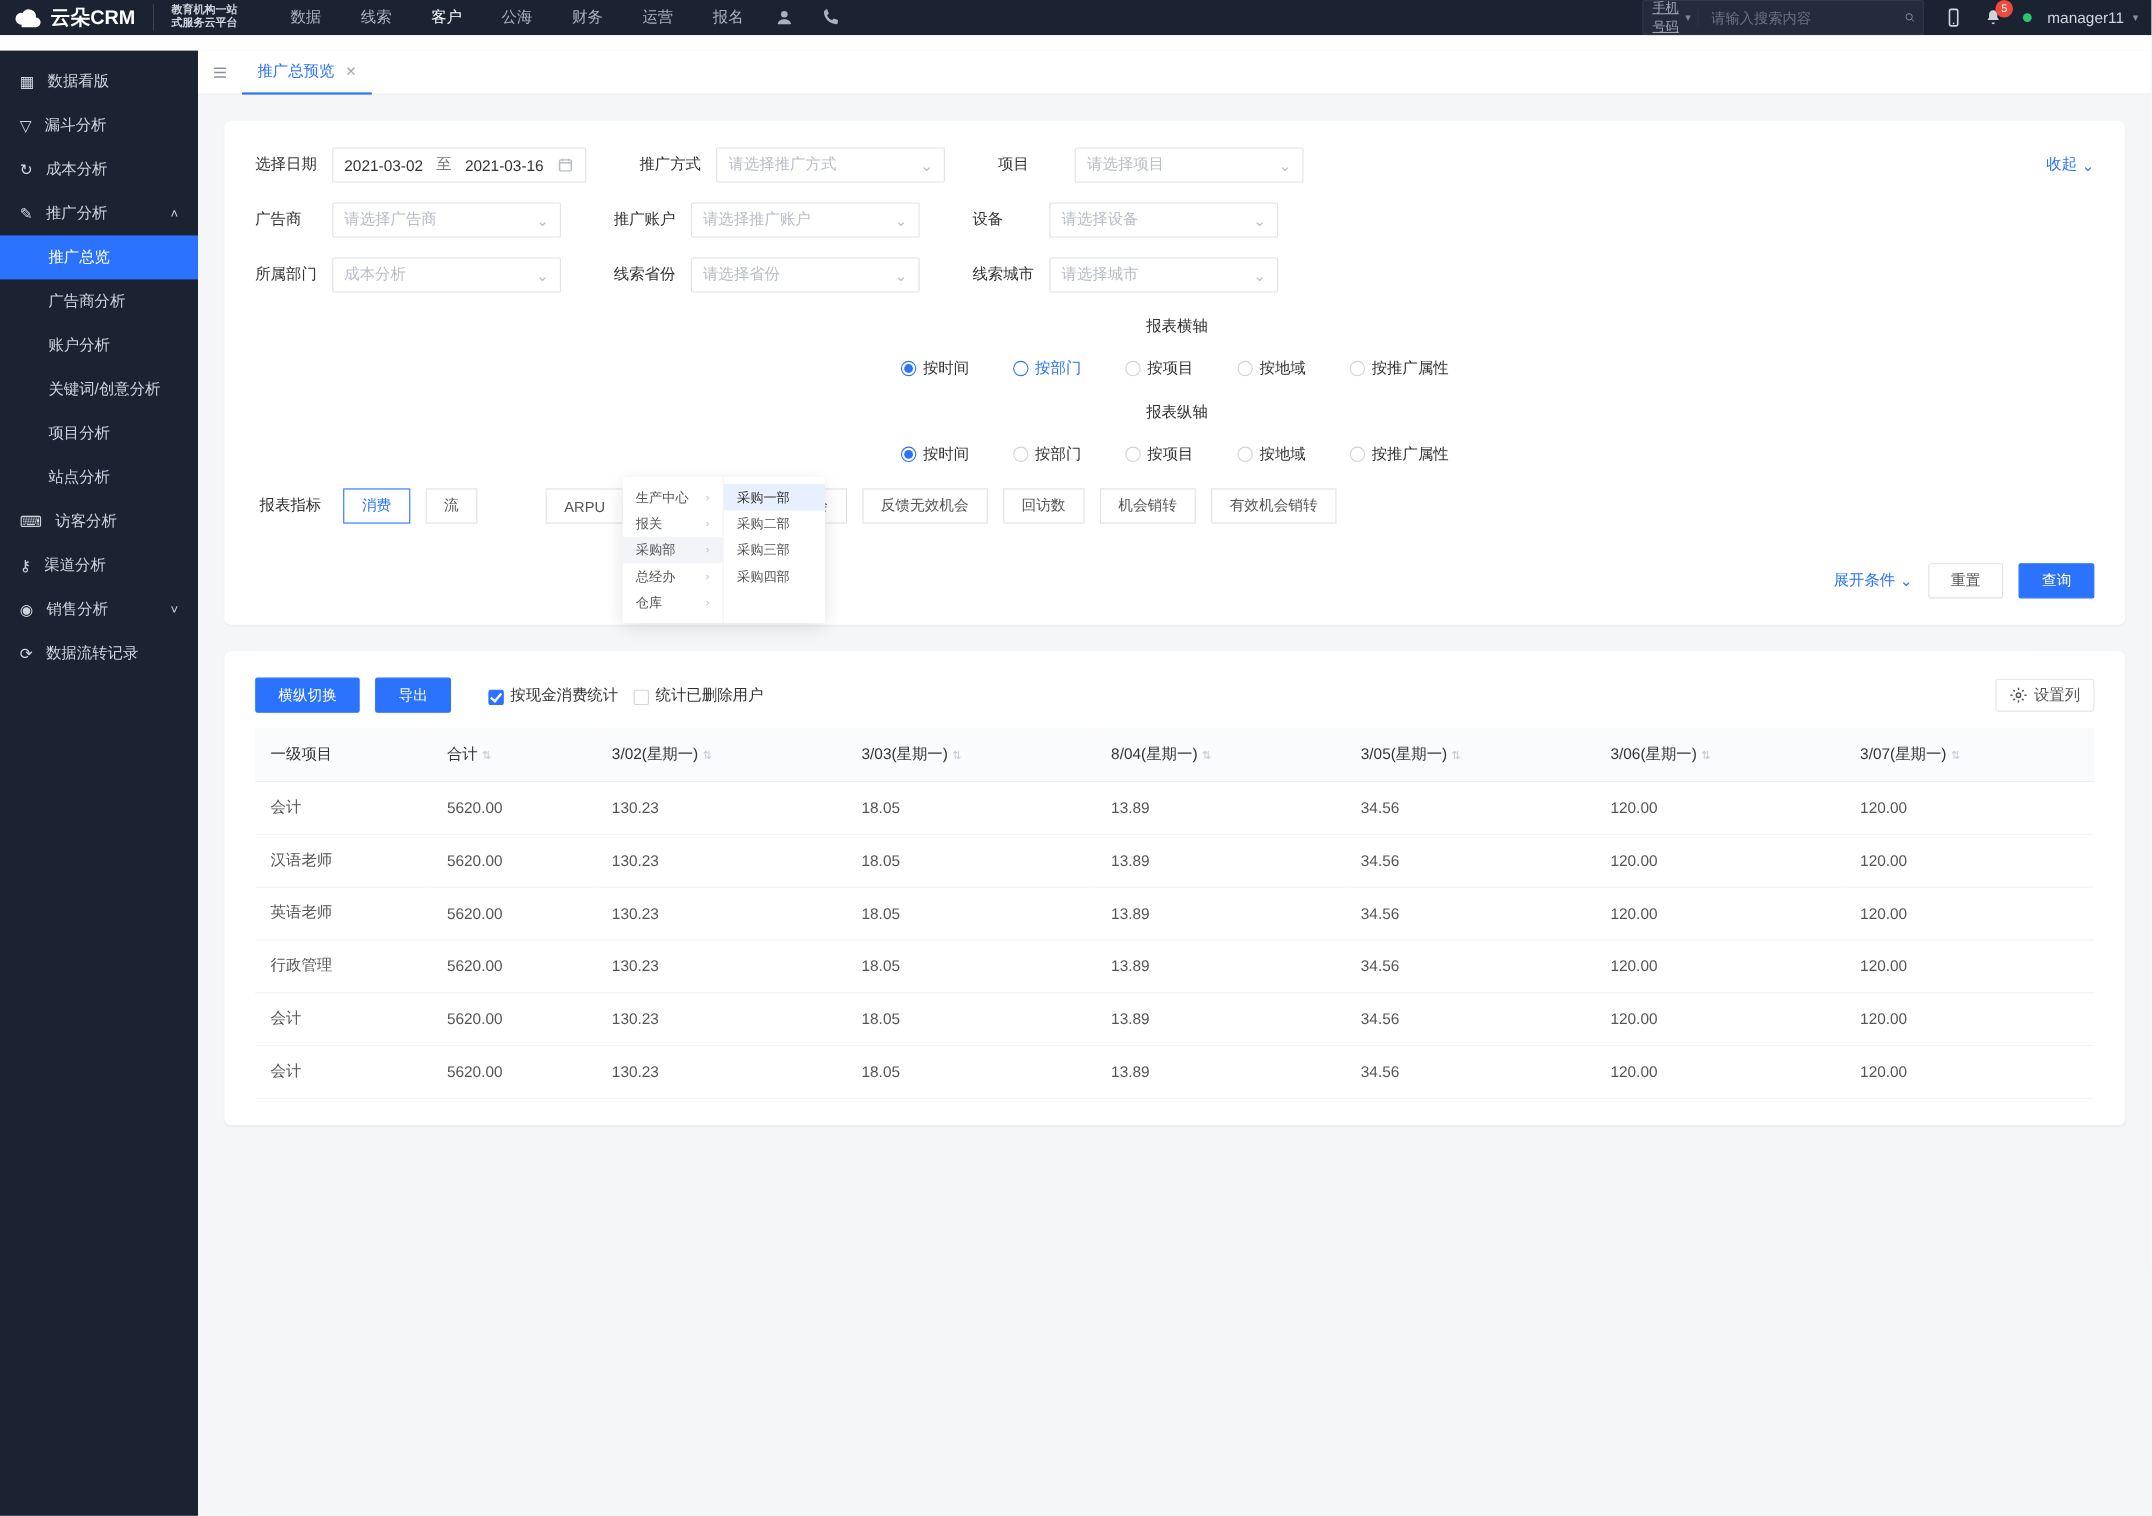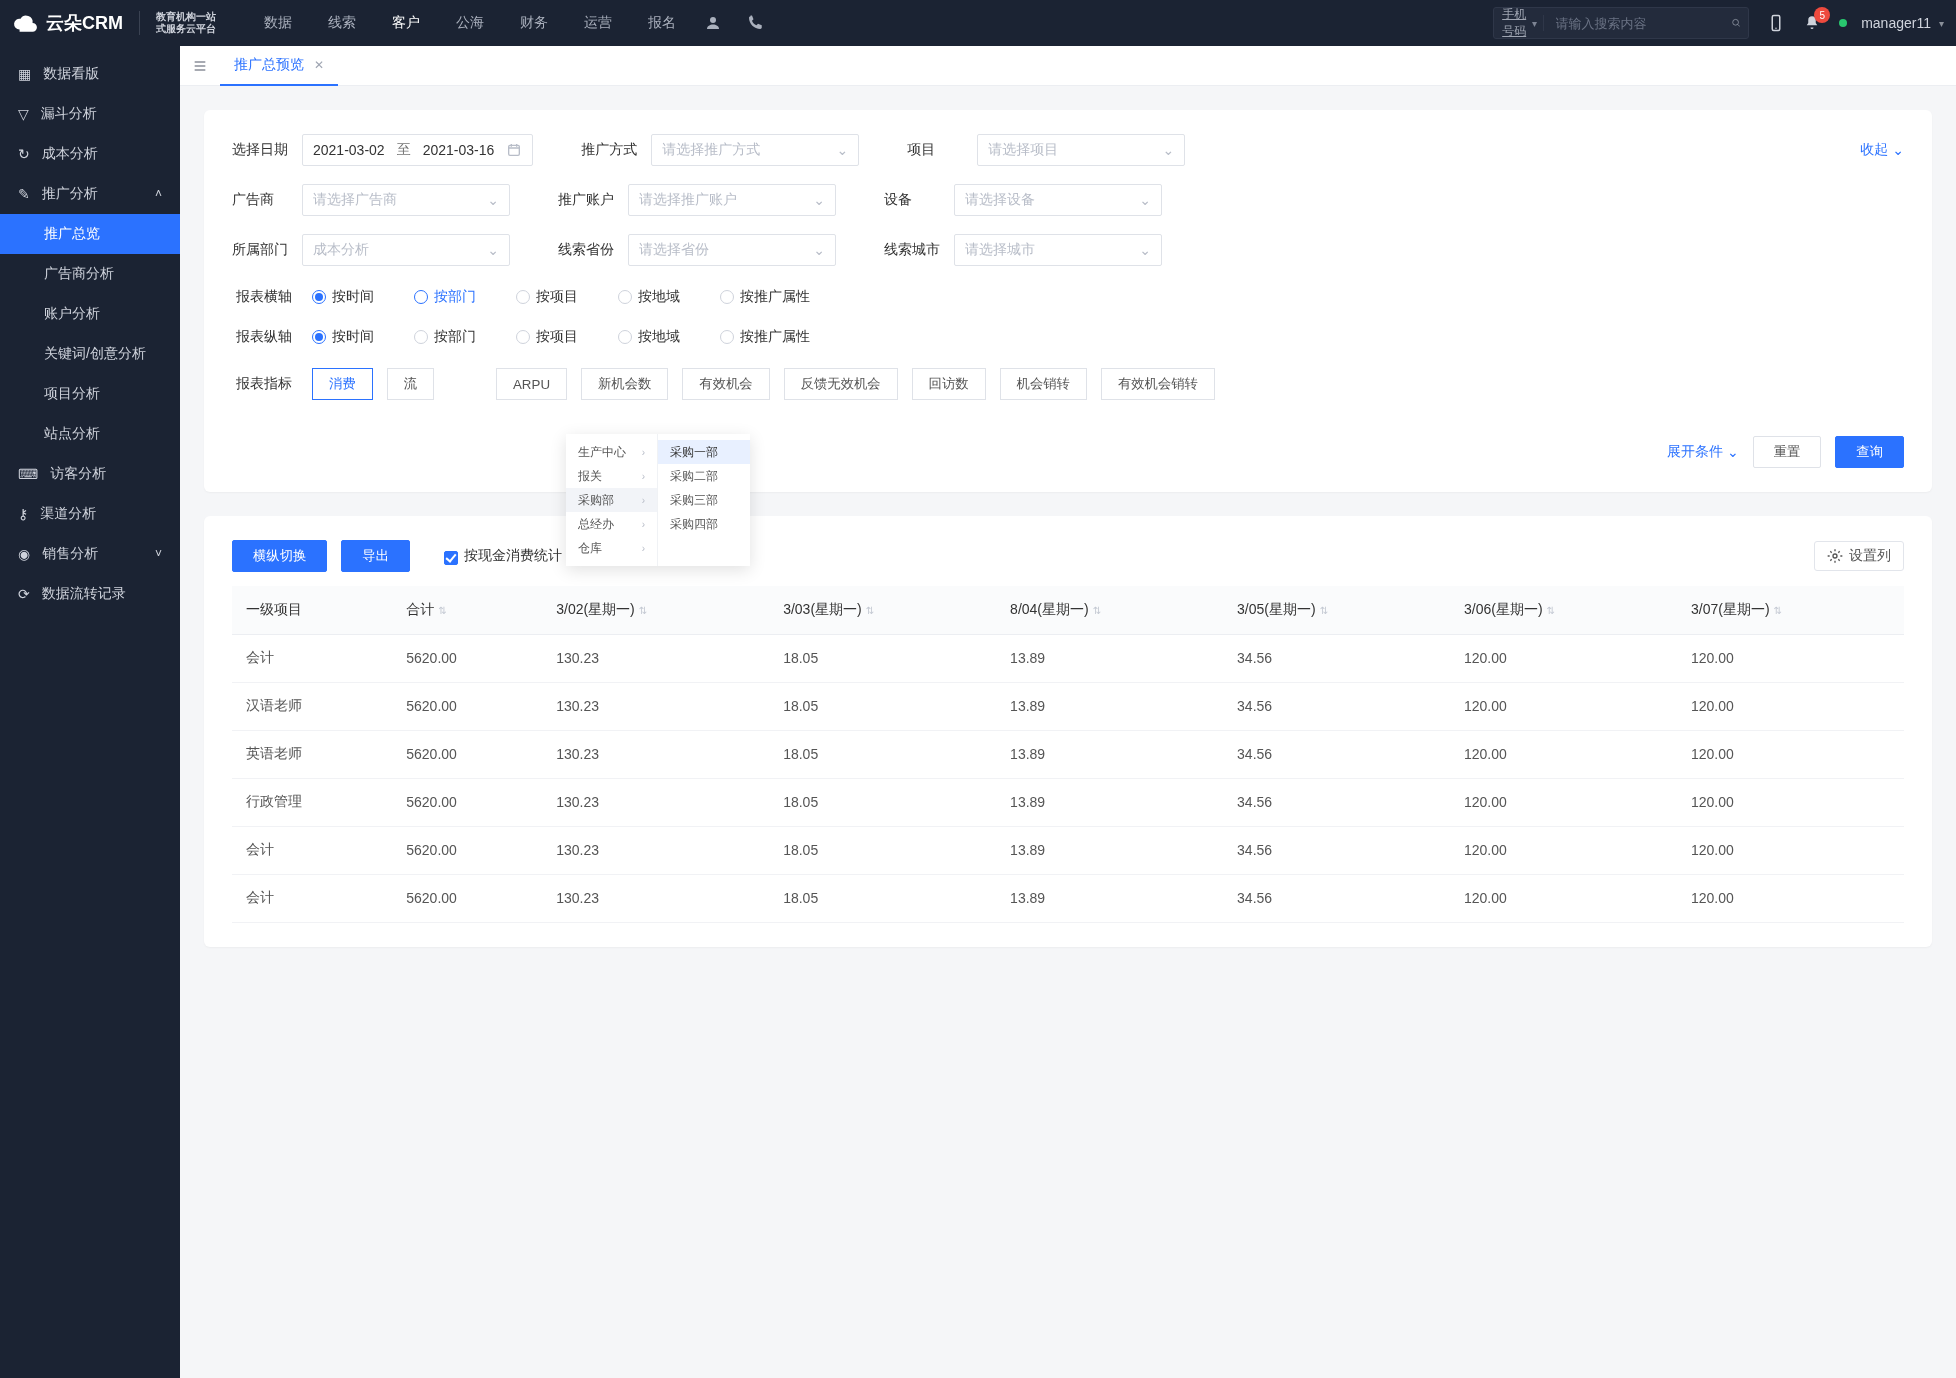--- a/index.html
+++ b/index.html
@@ -1,19 +1,19 @@
 <!DOCTYPE html>
 <html><head>
 <meta charset="utf-8">
 <style>
 * { box-sizing: border-box; margin: 0; padding: 0; }
 body { font-family: -apple-system, "PingFang SC", "Microsoft YaHei", sans-serif; font-size: 14px; color: #333; background: #fff; }
 
 
-.header { height: 46px; background: #1b2333; color: #aab0bd; display: flex; align-items: center; padding: 0 12px; }
+.header { height: 32px; background: #1b2333; color: #aab0bd; display: flex; align-items: center; padding: 0 12px; }
 .logo { display: flex; align-items: center; gap: 8px; color: #fff; font-weight: 600; }
 .logo-mark { width: 26px; height: 26px; }
 .logo-text { font-size: 18px; }
 .logo-sep { width: 1px; height: 24px; background: #3a4252; margin: 0 8px; }
 .logo-sub { font-size: 10px; line-height: 12px; color: #cfd3dc; }
 .topnav { display: flex; gap: 36px; margin-left: 48px; }
 .topnav-item { color: #aab0bd; cursor: pointer; }
 .topnav-item.active { color: #fff; }
 .top-icons { display: flex; gap: 24px; margin-left: 28px; align-items: center; }
 .header-right { margin-left: auto; display: flex; align-items: center; gap: 18px; }
@@ -44,21 +44,21 @@
 .panel { margin: 24px; background: #fff; border-radius: 6px; padding: 24px 28px; box-shadow: 0 1px 2px rgba(0,0,0,.04); position: relative; }
 
 .filter-row { display: flex; align-items: center; gap: 48px; margin-bottom: 18px; }
 .filter-item { display: flex; align-items: center; gap: 10px; }
 .filter-label { width: 60px; text-align: left; color: #333; }
 .input-like, .select-like, .date-like { height: 32px; border: 1px solid #dfe2e8; border-radius: 2px; background: #fff; color: #b8bdc8; display: flex; align-items: center; padding: 0 10px; min-width: 208px; justify-content: space-between; cursor: pointer; }
 .date-like { color: #333; gap: 12px; min-width: 208px; }
 .date-sep { color: #777; }
 .collapse-link { margin-left: auto; color: #2b72ff; cursor: pointer; display: flex; align-items: center; gap: 4px; }
 
-.axis-row { display: flex; align-items: center; gap: 20px; margin-top: 22px; }
+.axis-row { display: flex; align-items: center; gap: 20px; margin-top: 22px; flex-direction: column; }
 .axis-row .filter-label { width: 60px; text-align: right; }
 .radio-group { display: flex; align-items: center; gap: 40px; }
 .radio { display: flex; align-items: center; gap: 6px; cursor: pointer; color: #333; }
 .radio-dot { width: 14px; height: 14px; border-radius: 50%; border: 1px solid #cfd3dc; display: inline-block; position: relative; }
 .radio.selected .radio-dot { border-color: #2b72ff; }
 .radio.selected .radio-dot::after { content: ""; width: 8px; height: 8px; background: #2b72ff; border-radius: 50%; position: absolute; top: 2px; left: 2px; }
 .radio.hover-blue { color: #2b72ff; }
 .radio.hover-blue .radio-dot { border-color: #2b72ff; }
 
 .metric-row { display: flex; align-items: center; gap: 20px; margin-top: 22px; flex-wrap: wrap; }

